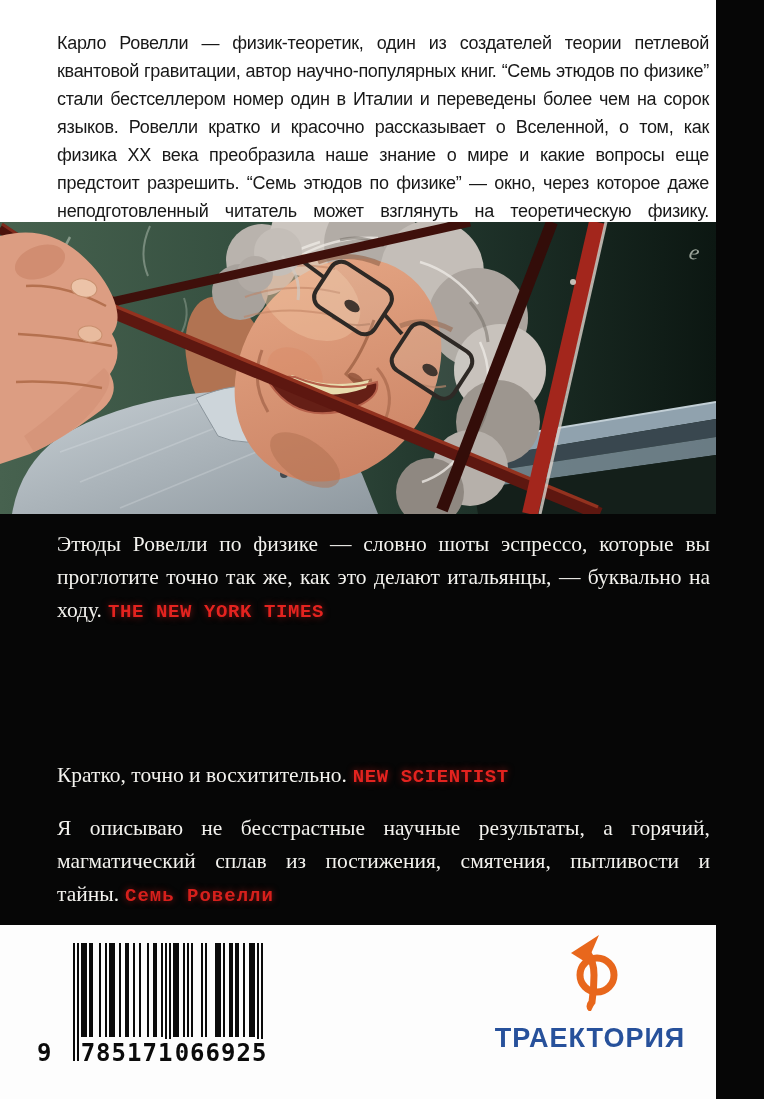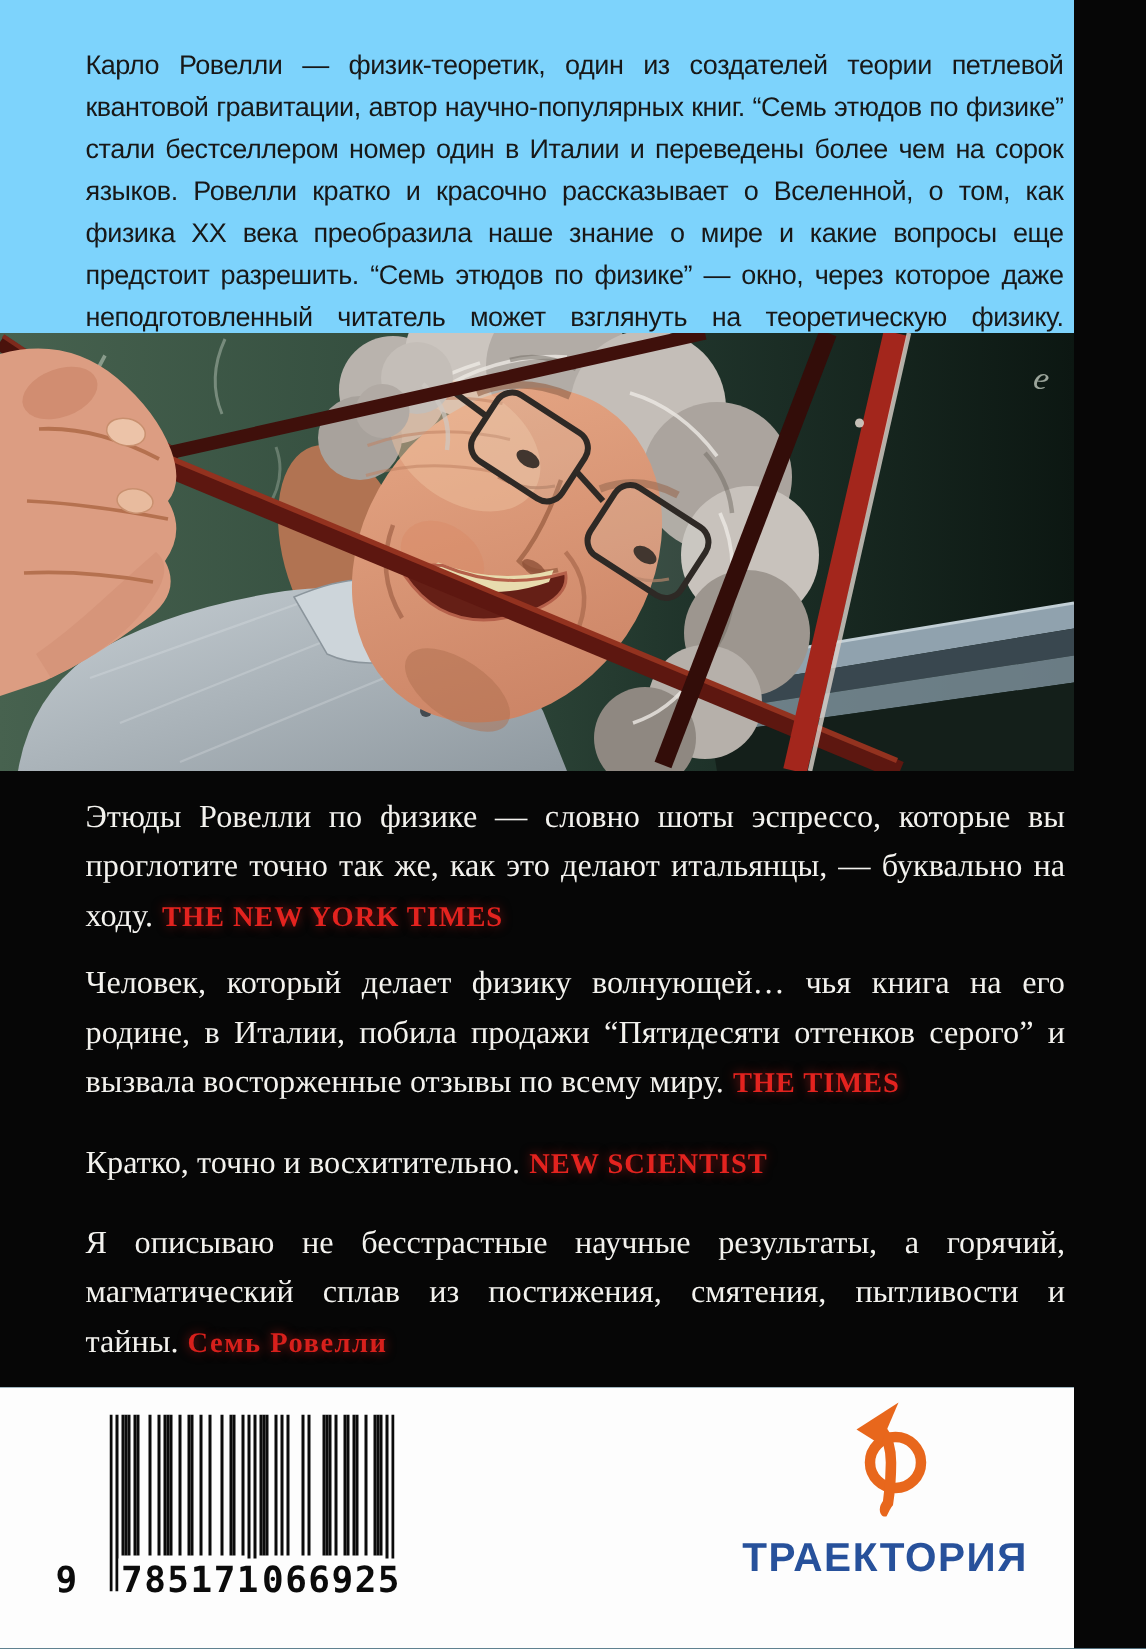--- a/index.html
+++ b/index.html
@@ -1,19 +1,19 @@
 <!DOCTYPE html>
 <html lang="ru" style="--accent_red: #e3231f; --logo_blue: #27519b; --logo_orange: #e8671c;"><head>
 <meta charset="utf-8">
 <title>Book back cover</title>
 <style>
   html,body{margin:0;padding:0;background:#222;}
   .page{
     position:relative;width:764px;height:1099px;margin:0 auto;
-    background:#7dd3fc;overflow:hidden;
+    background:#ffffff;overflow:hidden;
     font-family:"Liberation Sans",sans-serif;
   }
   
   .blurb{position:absolute;left:57px;top:29px;width:652px;}
   .blurb p{
     margin:0;font-size:18px;line-height:28px;color:#181818;
     text-align:justify;text-align-last:justify;
     letter-spacing:-0.3px;
   }
   
@@ -24,21 +24,21 @@
     position:absolute;left:0;top:514px;width:764px;height:411px;
     background:#060606;
   }
   .quote{
     position:absolute;left:57px;width:653px;margin:0;
     font-family:"Liberation Serif",serif;
     font-size:21.5px;line-height:33px;color:#f3f2ee;
     text-align:justify;text-align-last:left;
   }
   .qsrc{
-    font-family:Liberation Serif, serif;font-weight:700;
+    font-family:Liberation Mono, monospace;font-weight:700;
     font-size:19px;letter-spacing:.6px;color:var(--accent_red,#e3231f);
     text-shadow:0 0 7px rgba(227,35,31,.55);white-space:nowrap;margin-left:6px;
   }
   .qsrc.author{color:#d7201c;letter-spacing:1px;}
   .q1{top:14px;} .q2{top:125px;} .q3{top:245px;} .q4{top:298px;}
   
   .bottom-panel{position:absolute;left:0;top:925px;width:764px;height:174px;background:#fdfdfd;}
   .barcode{position:absolute;left:73px;top:18px;width:190px;height:140px;}
   .bc-digit,.bc-group{
     position:absolute;top:96px;
@@ -184,21 +184,20 @@
         <path d="M26,64 Q64,62 106,84 M18,112 Q60,114 112,124 M16,160 Q56,158 102,166" stroke="#b5714f" stroke-width="2.5" fill="none"></path>
         <ellipse cx="84" cy="66" rx="13" ry="9" transform="rotate(12 84 66)" fill="#ecc3a8" stroke="#c9906f" stroke-width="1"></ellipse>
         <ellipse cx="90" cy="112" rx="12" ry="8" transform="rotate(8 90 112)" fill="#e8bb9e" stroke="#c9906f" stroke-width="1"></ellipse>
         <ellipse cx="40" cy="40" rx="26" ry="16" transform="rotate(-20 40 40)" fill="#c57e60" opacity=".5"></ellipse>
       </g>
     </svg>
   </section>
 
   <section class="quotes">
     <p class="quote q1"><span class="qtext">Этюды Ровелли по физике — словно шоты эспрессо, которые вы проглотите точно так же, как это делают итальянцы, — буквально на ходу.</span><span class="qsrc">THE NEW YORK TIMES</span></p>
-    <p class="quote q2"><span class="qtext">Человек, который делает физику волнующей… чья книга на его родине, в Италии, побила продажи “Пятидесяти оттенков серого” и вызвала восторженные отзывы по всему миру.</span><span class="qsrc">THE TIMES</span></p>
     <p class="quote q3"><span class="qtext">Кратко, точно и восхитительно.</span><span class="qsrc">NEW SCIENTIST</span></p>
     <p class="quote q4"><span class="qtext">Я описываю не бесстрастные научные результаты, а горячий, магматический сплав из постижения, смятения, пытливости и тайны.</span><span class="qsrc author">Семь Ровелли</span></p>
   </section>
 
   <section class="bottom-panel">
     <div class="barcode">
       <svg id="barcode-bars" width="190" height="118">
           <rect x="0" y="0" width="2" height="118" fill="#0b0b0b"></rect>
           <rect x="4" y="0" width="2" height="118" fill="#0b0b0b"></rect>
           <rect x="8" y="0" width="2" height="94" fill="#0b0b0b"></rect>

